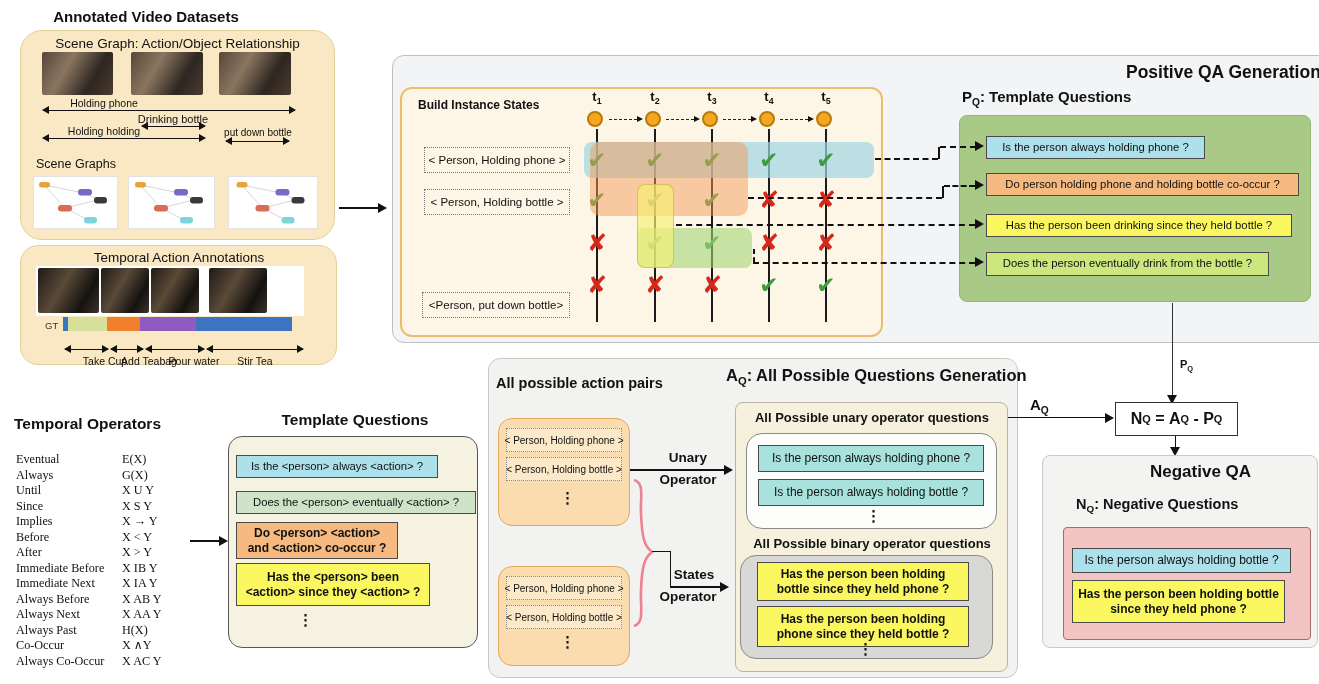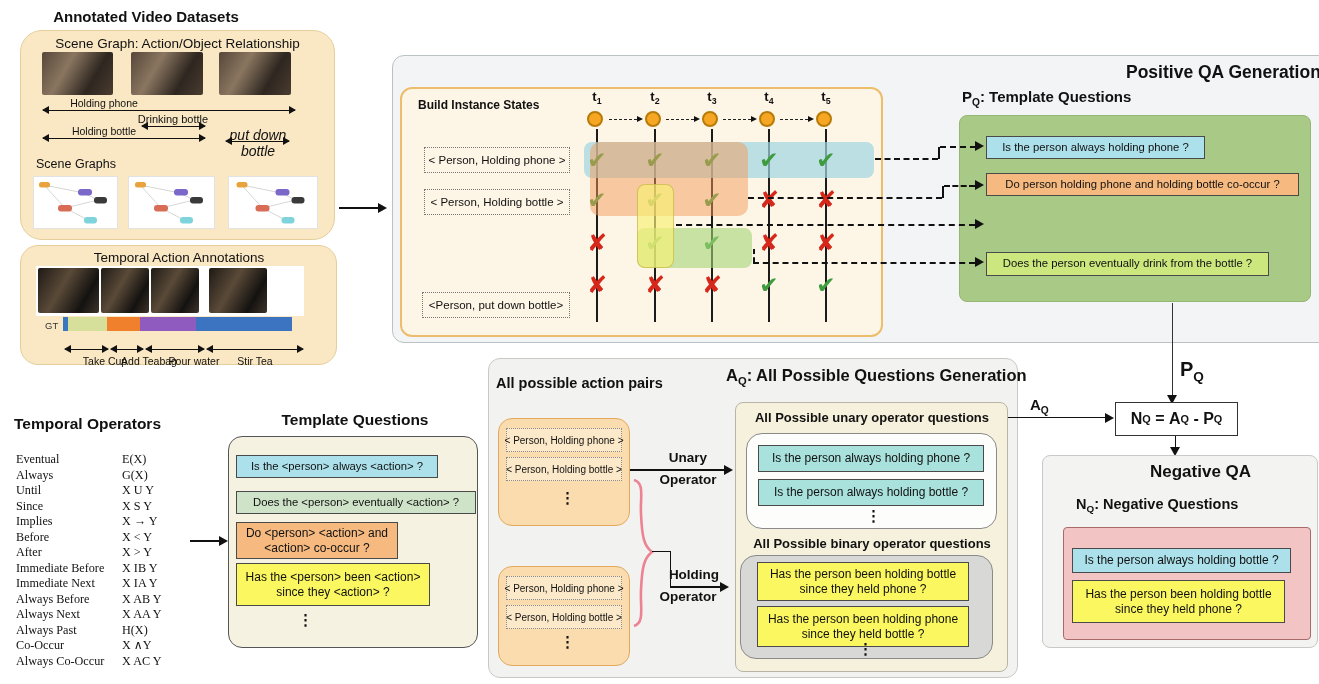--- a/index.html
+++ b/index.html
@@ -19,21 +19,21 @@
   .creamwrap{background:#F6F1DC;border:1px solid #B8B5A6;border-radius:8px;}
   .whitewrap{background:#FDFDFB;border:1.5px solid #8a8a8a;border-radius:16px;}
   .graywrap{background:#D8D8D6;border:1.5px solid #8a8a8a;border-radius:16px;}
   .pinkbox{background:#F2C4C4;border:1.5px solid #A96A6A;border-radius:4px;}
   .peachbox{background:#FBDCAE;border:1.5px solid #E2A85E;border-radius:14px;}
   .templatebox{background:#F5F2E2;border:1.5px solid #555;border-radius:14px;}
   .formulabox{background:#fff;border:1.6px solid #333;}
   
   .qbox{border:1px solid #4a4a4a;font-size:12px;line-height:1.22;display:flex;align-items:center;
         justify-content:center;text-align:center;padding:1px 5px;box-sizing:border-box;white-space:nowrap;}
-  .wrap{white-space:normal;}
+  .wrap{white-space:normal;font-weight:bold;}
   .fs-sm{font-size:11.3px;}
   .c-cyan{background:#ACE0EA;}
   .c-orange{background:#F6BA80;}
   .c-yellow{background:#FBF760;}
   .c-ltgreen{background:#CBE77E;}
   .c-palegreen{background:#CFE3C8;}
   .c-teal{background:#A9E2DC;}
   .dotted-item{border:1px dotted #777;background:#FDF5E6;font-size:11.5px;display:flex;align-items:center;
                justify-content:center;box-sizing:border-box;white-space:nowrap;}
   .pair-item{border:1px dotted #8a8a8a;background:#FCE9C9;font-size:10px;display:flex;align-items:center;
@@ -88,24 +88,24 @@
   <div class="abs frame" style="left:42px;top:52px;width:71px;height:43px;"></div>
   <div class="abs frame" style="left:131px;top:52px;width:72px;height:43px;"></div>
   <div class="abs frame" style="left:219px;top:52px;width:72px;height:43px;"></div>
 
   <div class="abs c" style="left:58px;top:97px;width:92px;font-size:10.5px;">Holding phone</div>
   <div class="abs darrow" style="left:43px;top:110px;width:252px;"></div>
 
   <div class="abs c" style="left:134px;top:113px;width:78px;font-size:11px;">Drinking bottle</div>
   <div class="abs darrow" style="left:142px;top:126px;width:63px;"></div>
 
-  <div class="abs c" style="left:58px;top:125px;width:92px;font-size:10.5px;">Holding bottle</div>
+  <div class="abs c" style="left:58px;top:125px;width:92px;font-size:10.5px;">Holding holding</div>
   <div class="abs darrow" style="left:43px;top:138px;width:162px;"></div>
 
-  <div class="abs c" style="left:221px;top:127px;width:74px;font-size:14px;font-style:italic;">put down bottle</div>
+  <div class="abs c" style="left:221px;top:127px;width:74px;font-size:10px;">put down bottle</div>
   <div class="abs darrow" style="left:226px;top:141px;width:63px;"></div>
 
   <div class="abs" style="left:36px;top:157px;font-size:12.5px;">Scene Graphs</div>
 
   <div class="abs thumb" style="left:33px;top:176px;width:85px;height:53px;">
     <svg width="85" height="53" viewBox="0 0 85 53">
       <line x1="10" y1="8" x2="50" y2="16" stroke="#c4c4c4" stroke-width="0.7"></line>
       <line x1="10" y1="8" x2="31" y2="31" stroke="#c4c4c4" stroke-width="0.7"></line>
       <line x1="31" y1="31" x2="64" y2="23" stroke="#c4c4c4" stroke-width="0.7"></line>
       <line x1="31" y1="31" x2="54" y2="43" stroke="#c4c4c4" stroke-width="0.7"></line>
@@ -256,25 +256,26 @@
 
   <div class="abs dline-v" style="left:753px;top:249px;height:13px;z-index:6;"></div>
   <div class="abs dline-h" style="left:753px;top:262px;width:222px;z-index:6;"></div>
   <div class="abs head-r" style="left:975px;top:257px;z-index:6;"></div>
 
   <div class="abs b" style="left:962px;top:88px;font-size:15px;"><span>P</span><sub>Q</sub><span>:  Template Questions</span></div>
 
   <div class="abs greenbox" style="left:959px;top:115px;width:352px;height:187px;"></div>
   <div class="abs qbox c-cyan fs-sm" style="left:986px;top:136px;width:219px;height:23px;">Is the person always holding phone ?</div>
   <div class="abs qbox c-orange fs-sm" style="left:986px;top:173px;width:313px;height:23px;">Do person holding phone and holding bottle co-occur ?</div>
+  <div class="abs qbox c-yellow fs-sm" style="left:986px;top:214px;width:306px;height:23px;">Has the person been drinking since they held bottle ?</div>
   <div class="abs qbox c-ltgreen fs-sm" style="left:986px;top:252px;width:283px;height:24px;">Does the person eventually drink from the bottle ?</div>
 
   <div class="abs line-v-thin" style="left:1172px;top:303px;height:94px;"></div>
   <div class="abs head-d" style="left:1167px;top:395px;"></div>
-  <div class="abs b" style="left:1180px;top:358px;font-size:20px;"><span>P</span><sub>Q</sub></div>
+  <div class="abs b" style="left:1180px;top:358px;font-size:11px;"><span>P</span><sub>Q</sub></div>
 
   <div class="abs b" style="left:14px;top:415px;font-size:15.5px;">Temporal Operators</div>
   <div class="abs ops" id="op-list" style="left:16px;top:452px;width:166px;">
       <div class="op-row"><span>Eventual</span><span class="op-sym">E(X)</span></div>
       <div class="op-row"><span>Always</span><span class="op-sym">G(X)</span></div>
       <div class="op-row"><span>Until</span><span class="op-sym">X U Y</span></div>
       <div class="op-row"><span>Since</span><span class="op-sym">X S Y</span></div>
       <div class="op-row"><span>Implies</span><span class="op-sym">X → Y</span></div>
       <div class="op-row"><span>Before</span><span class="op-sym">X &lt; Y</span></div>
       <div class="op-row"><span>After</span><span class="op-sym">X &gt; Y</span></div>
@@ -317,21 +318,21 @@
   <div class="abs b c" style="left:650px;top:450px;width:76px;font-size:13.5px;">Unary</div>
   <div class="abs b c" style="left:650px;top:472px;width:76px;font-size:13.5px;">Operator</div>
 
   <svg class="abs" style="left:630px;top:478px;" width="26" height="150" viewBox="0 0 26 150">
     <path d="M4,2 C15,5 10,20 11,36 C12,59 14,68 22,74 C14,80 12,89 11,112 C10,128 15,145 4,148" fill="none" stroke="#ED8292" stroke-width="2.6"></path>
   </svg>
   <div class="abs line-h-thin" style="left:652px;top:551px;width:18px;border-top-color:#111;"></div>
   <div class="abs line-v-thin" style="left:670px;top:551px;height:35px;border-left-color:#111;"></div>
   <div class="abs line-h" style="left:670px;top:586px;width:52px;"></div>
   <div class="abs head-r" style="left:720px;top:581.5px;"></div>
-  <div class="abs b c" style="left:656px;top:567px;width:76px;font-size:13.5px;">Holding</div>
+  <div class="abs b c" style="left:656px;top:567px;width:76px;font-size:13.5px;">States</div>
   <div class="abs b c" style="left:650px;top:589px;width:76px;font-size:13.5px;">Operator</div>
 
   <div class="abs creamwrap" style="left:735px;top:402px;width:273px;height:270px;"></div>
   <div class="abs b c" style="left:743px;top:410px;width:258px;font-size:13px;">All Possible unary operator questions</div>
   <div class="abs whitewrap" style="left:746px;top:433px;width:251px;height:96px;"></div>
   <div class="abs qbox c-teal" style="left:758px;top:445px;width:226px;height:27px;">Is the person always holding phone ?</div>
   <div class="abs qbox c-teal" style="left:758px;top:479px;width:226px;height:27px;">Is the person always holding bottle ?</div>
   <div class="abs vdots" style="left:866px;top:508px;">⋮</div>
 
   <div class="abs b c" style="left:743px;top:536px;width:258px;font-size:13px;">All Possible binary operator questions</div>

